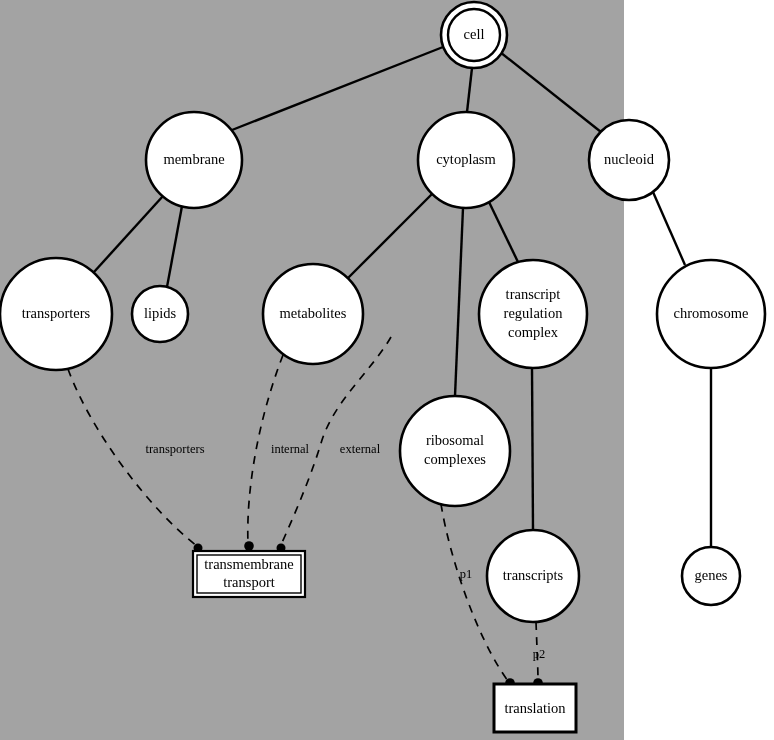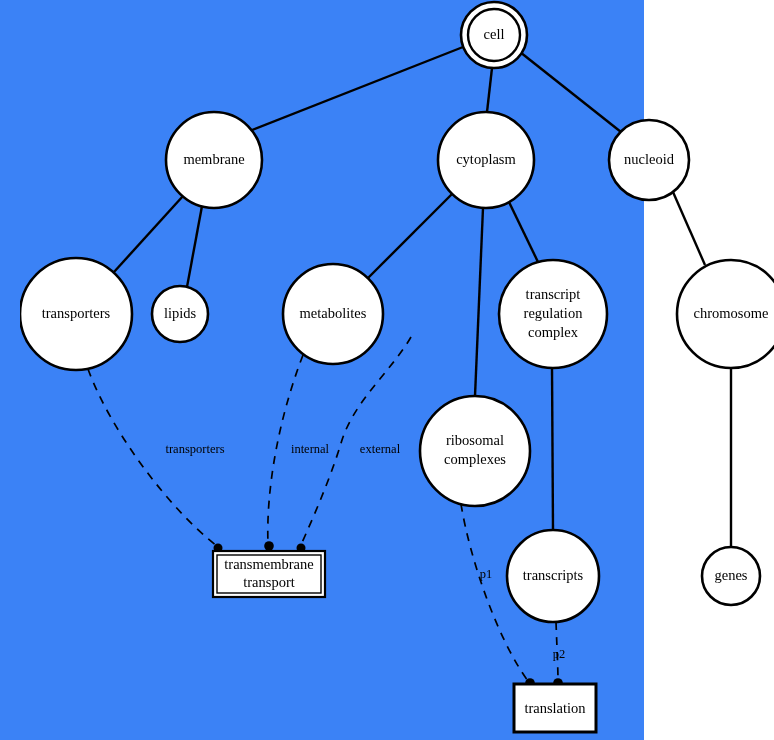--- a/index.html
+++ b/index.html
@@ -4,23 +4,22 @@
 <style>
   html, body {
     margin: 0;
     padding: 0;
     background: #ffffff;
   }
   #canvas-wrap {
     position: relative;
     width: 624px;
     height: 740px;
-    background: #3b82f6;
+    background: #a3a3a3;
     font-family: "Liberation Serif", "DejaVu Serif", serif;
-    padding-left: 20px;
   }
   svg#diagram {
     display: block;
     width: 774px;
     height: 740px;
   }
   .node-circle {
     fill: #ffffff;
     stroke: #000000;
     stroke-width: 2.6;

